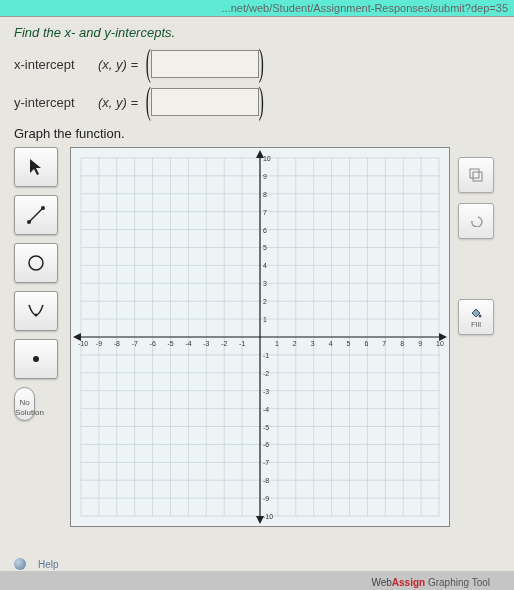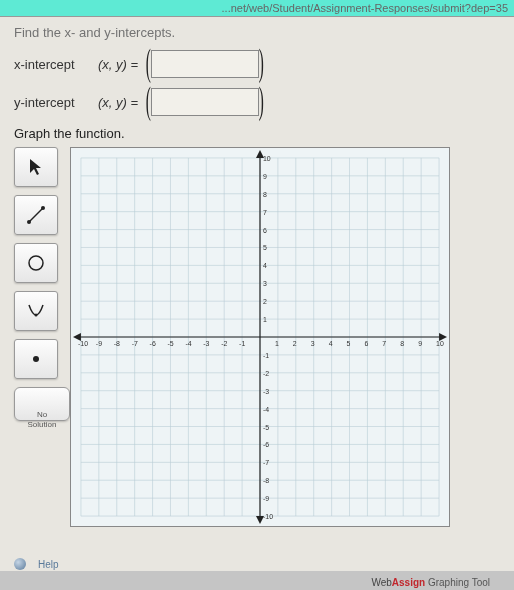--- a/index.html
+++ b/index.html
@@ -22,21 +22,22 @@
     overflow: hidden;
   }
   .content {
     background: #e8e6e0;
     padding: 8px 14px;
     height: calc(100% - 36px);
     overflow: hidden;
   }
   .instr {
     font-size: 13px;
-    color: #737373;
+    color: #14532d;
+    font-style: italic;
   }
   .eq-line {
     margin: 6px 0 14px 70px;
     font-size: 13px;
   }
   .eq-line .blue { color: #1a3a8a; font-style: italic; }
   .eq-line .red { color: #c1272d; }
   .intercept-row {
     display: flex;
     align-items: center;
@@ -87,30 +88,30 @@
     display: flex;
     align-items: center;
     justify-content: center;
     font-size: 16px;
     color: #333;
     cursor: pointer;
     box-shadow: 0 1px 2px rgba(0,0,0,.2);
   }
   .tool-btn svg { width: 20px; height: 20px; }
   .no-sol {
-    width: 56px;
+    width: 21px;
     height: 34px;
     background: linear-gradient(#fdfdfd,#e6e6e6);
     border: 1px solid #999;
-    border-radius: 6px;
+    border-radius: 15px;
     font-size: 8px;
     color: #555;
     text-align: center;
     line-height: 10px;
-    padding-top: 22px;
+    padding-top: 10px;
     cursor: pointer;
     box-shadow: 0 1px 2px rgba(0,0,0,.2);
   }
   .grid-wrap {
     width: 380px;
     height: 380px;
     background: #eef4f6;
     border: 1px solid #888;
     position: relative;
   }
@@ -319,20 +320,41 @@
             <text x="331" y="199">8</text>
             <text x="193" y="49">8</text>
             <text x="349" y="199">9</text>
             <text x="193" y="31">9</text>
             <text x="367" y="199">10</text>
             <text x="193" y="13">10</text>
           </g>
       </svg>
     </div>
 
+    <div class="side-col">
+      <div class="side-btn">
+        <svg width="16" height="16" viewBox="0 0 16 16">
+            <rect x="2" y="2" width="9" height="9" fill="none" stroke="#888"></rect>
+            <rect x="5" y="5" width="9" height="9" fill="none" stroke="#888"></rect>
+          </svg>
+      </div>
+      <div class="side-btn">
+        <svg width="16" height="12" viewBox="0 0 16 12">
+            <path d="M10 2 A5 5 0 1 1 4 6" stroke="#999" fill="none" stroke-width="1.5"></path>
+          </svg>
+      </div>
+      <div style="height:40px"></div>
+      <div class="side-btn">
+        <svg width="14" height="14" viewBox="0 0 14 14">
+            <path d="M3 7 L7 3 L11 7 L7 11 Z" fill="#8ab" stroke="#456"></path>
+            <circle cx="11" cy="10" r="1.5" fill="#456"></circle>
+          </svg>
+        <span>Fill</span>
+      </div>
+    </div>
 
   </div>
 
 </div>
 
 <div class="help-row">
   <span class="ball"></span>
   <span>Help</span>
 </div>
 

